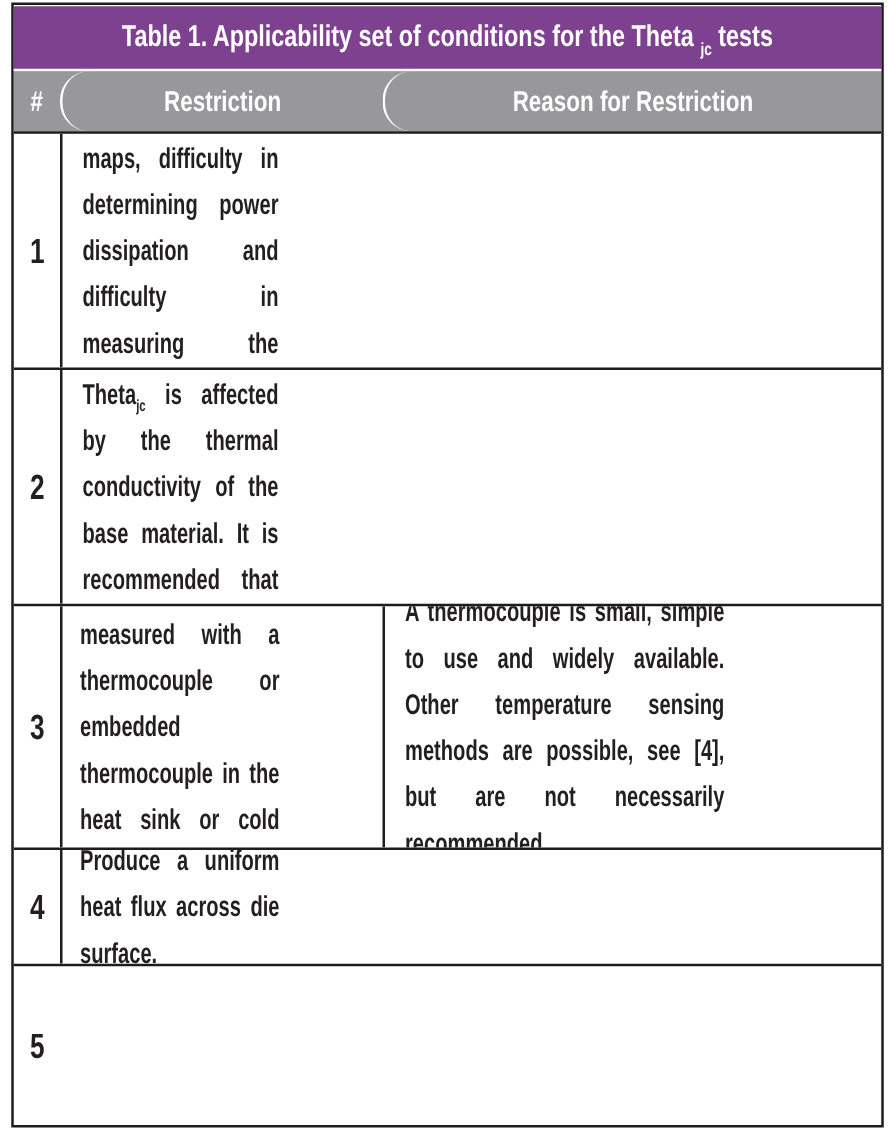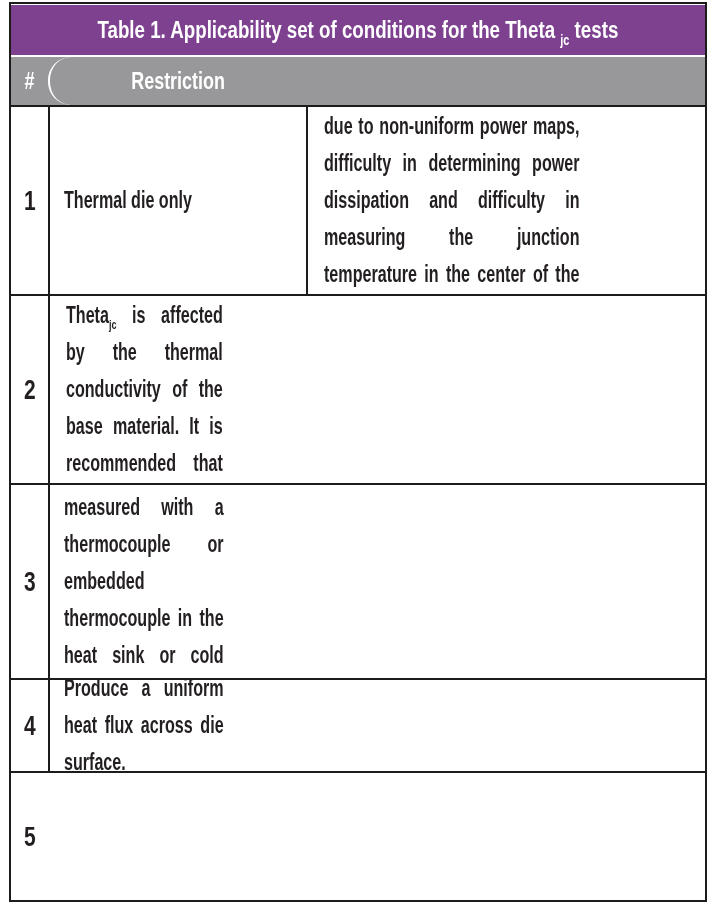--- a/index.html
+++ b/index.html
@@ -86,29 +86,29 @@
     <div class="title-text"><span>Table 1. Applicability set of conditions for the Theta </span><sub>jc</sub><span> tests</span></div>
   </div>
 
   <div class="head-row">
     <div class="hc">
         <span class="cond">#</span>
       </div>
     <div class="hc">
         <span class="cond">Restriction</span>
       </div>
+    <div class="hc">
+        <span class="cond">Reason for Restriction</span>
+      </div>
   </div>
 
   <div id="tbody">
   <div class="row">
     <div class="cell num">
       <span class="num-text">1</span>
-    </div>
-    <div class="cell restriction">
-      <div class="fit"><span>Thermal die only</span></div>
     </div>
     <div class="cell reason">
       <div class="fit"><span>Functional die add uncertainty due to non-uniform power maps, difficulty in determining power dissipation and difficulty in measuring the junction temperature in the center of the die.</span></div>
     </div>
   </div>
 
   <div class="row">
     <div class="cell num">
       <span class="num-text">2</span>
     </div>
@@ -117,20 +117,23 @@
     </div>
   </div>
 
   <div class="row">
     <div class="cell num">
       <span class="num-text">3</span>
     </div>
     <div class="cell restriction">
       <div class="fit"><span>Case temperature measured with a thermocouple or embedded thermocouple in the heat sink or cold plate.</span></div>
     </div>
+    <div class="cell reason">
+      <div class="fit"><span>A thermocouple is small, simple to use and widely available. Other temperature sensing methods are possible, see [4], but are not necessarily recommended.</span></div>
+    </div>
   </div>
 
   <div class="row">
     <div class="cell num">
       <span class="num-text">4</span>
     </div>
     <div class="cell restriction">
       <div class="fit"><span>Produce a uniform heat flux across die surface.</span></div>
     </div>
   </div>

